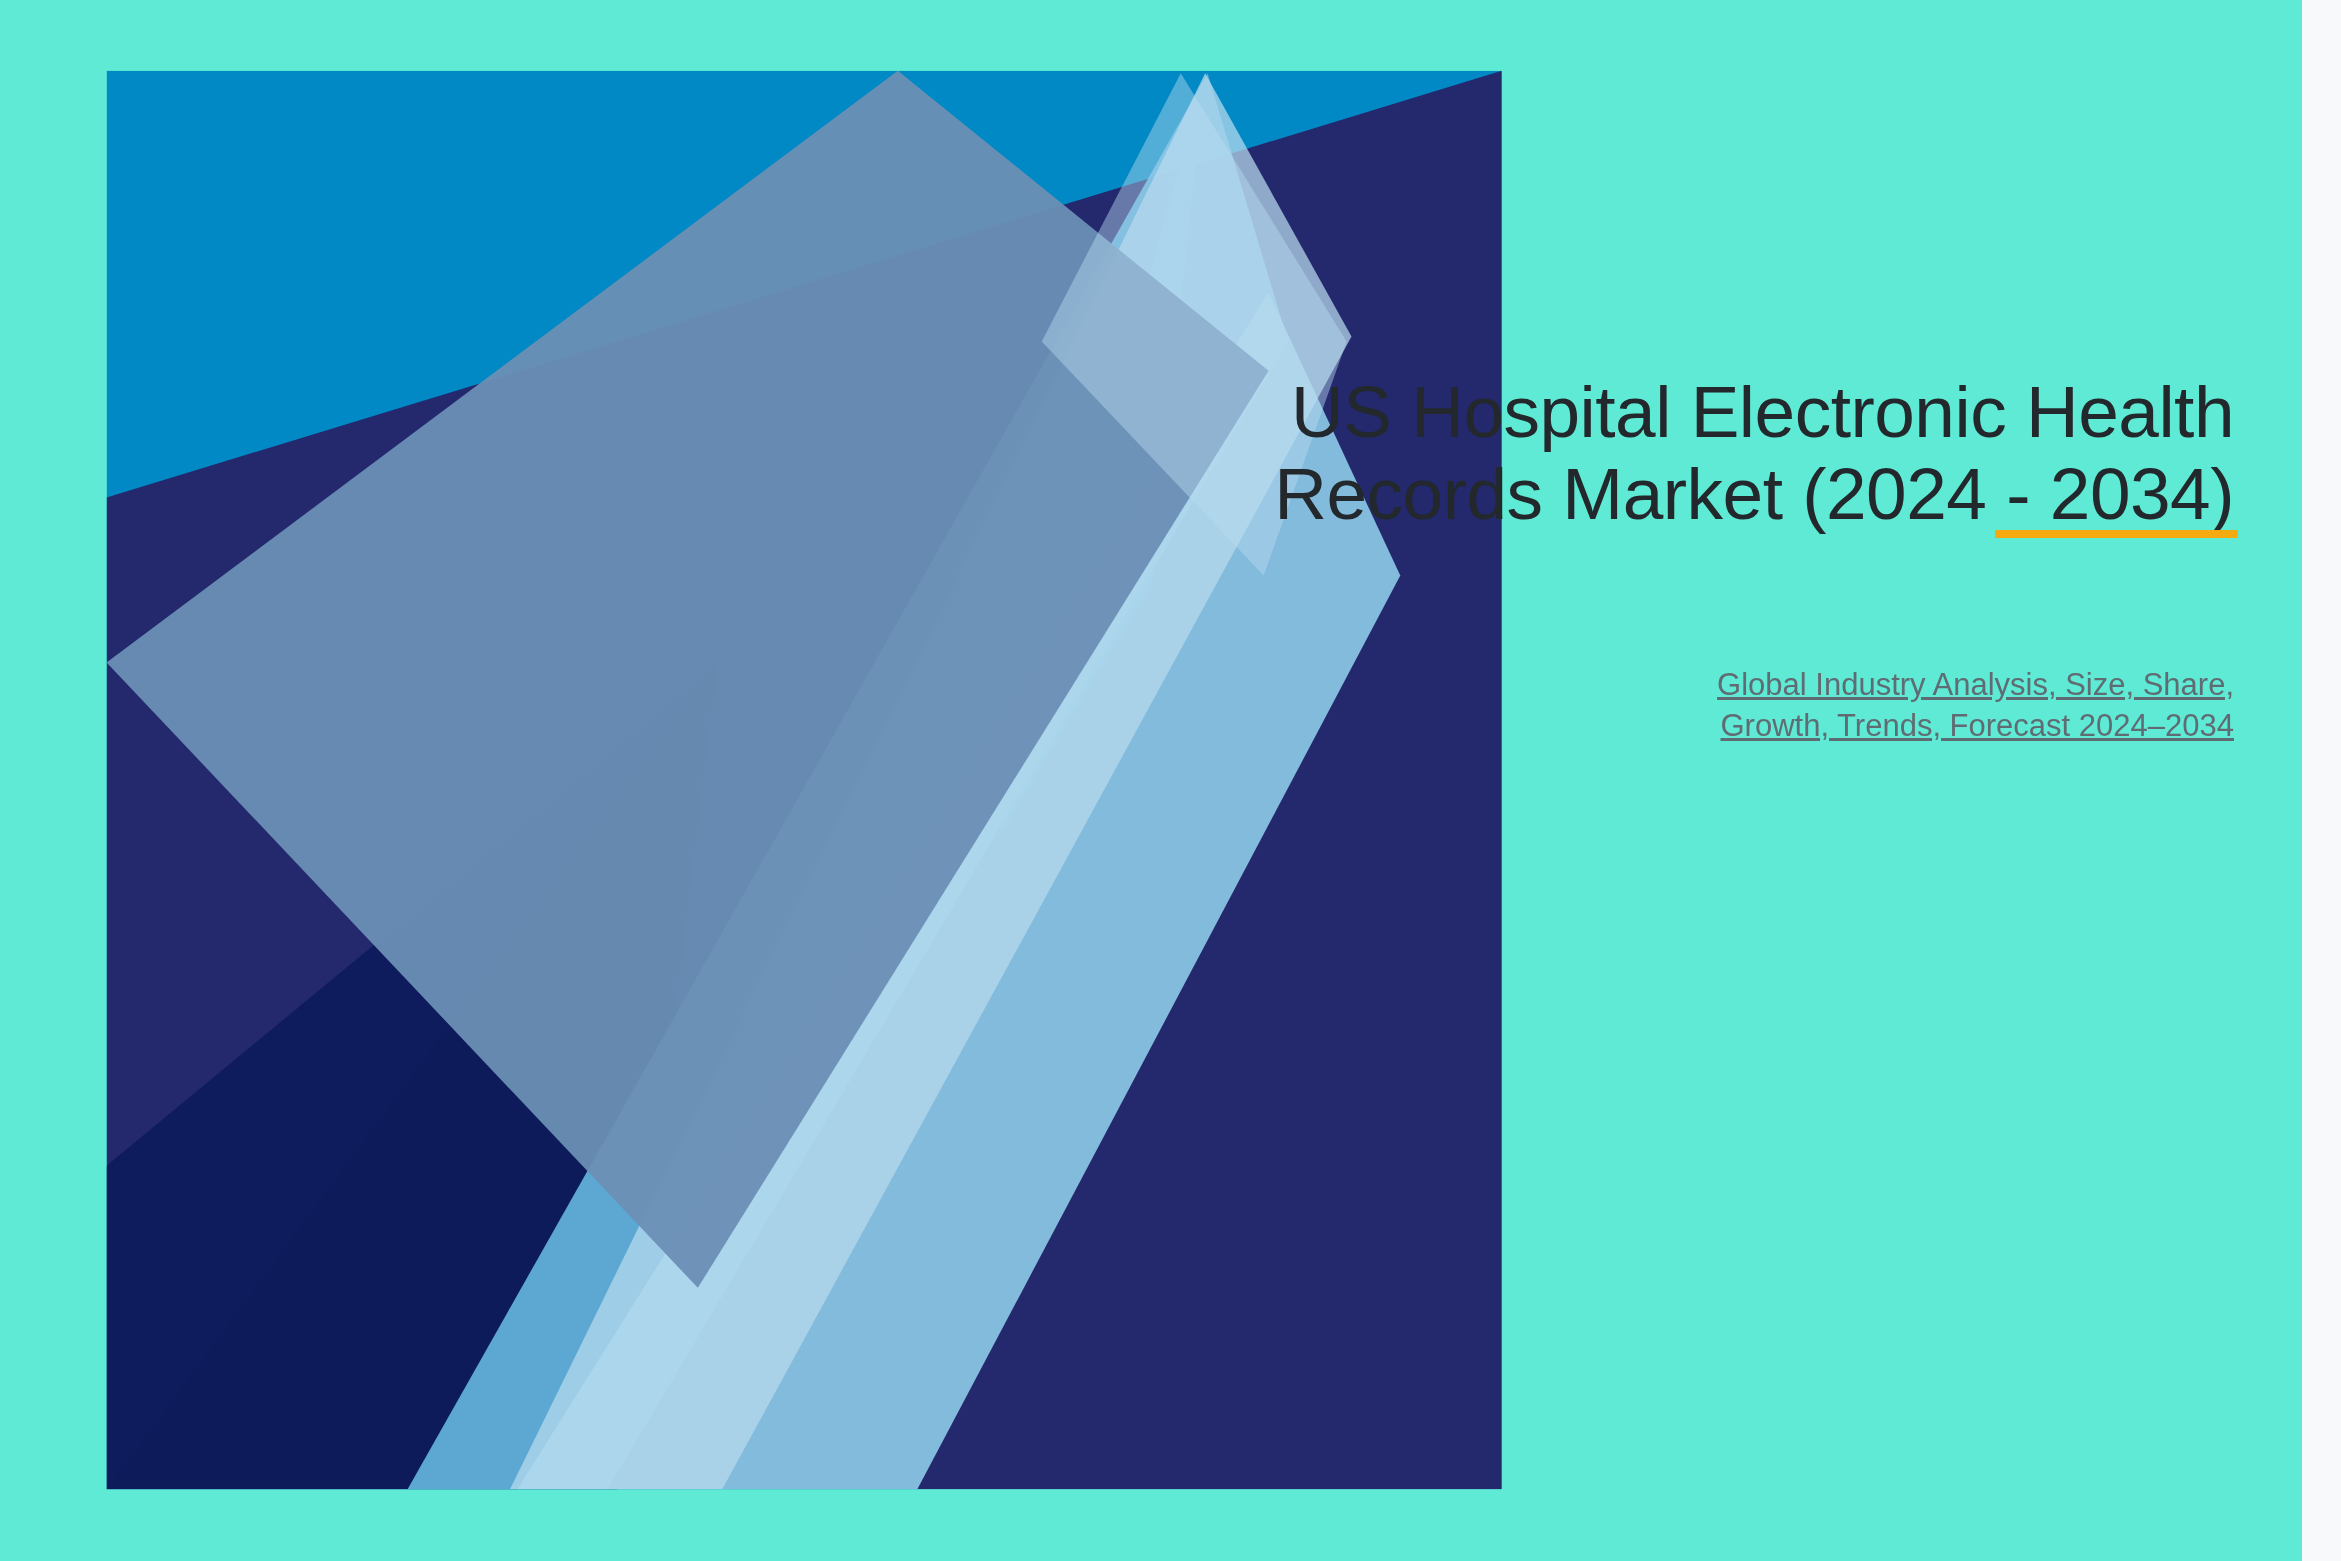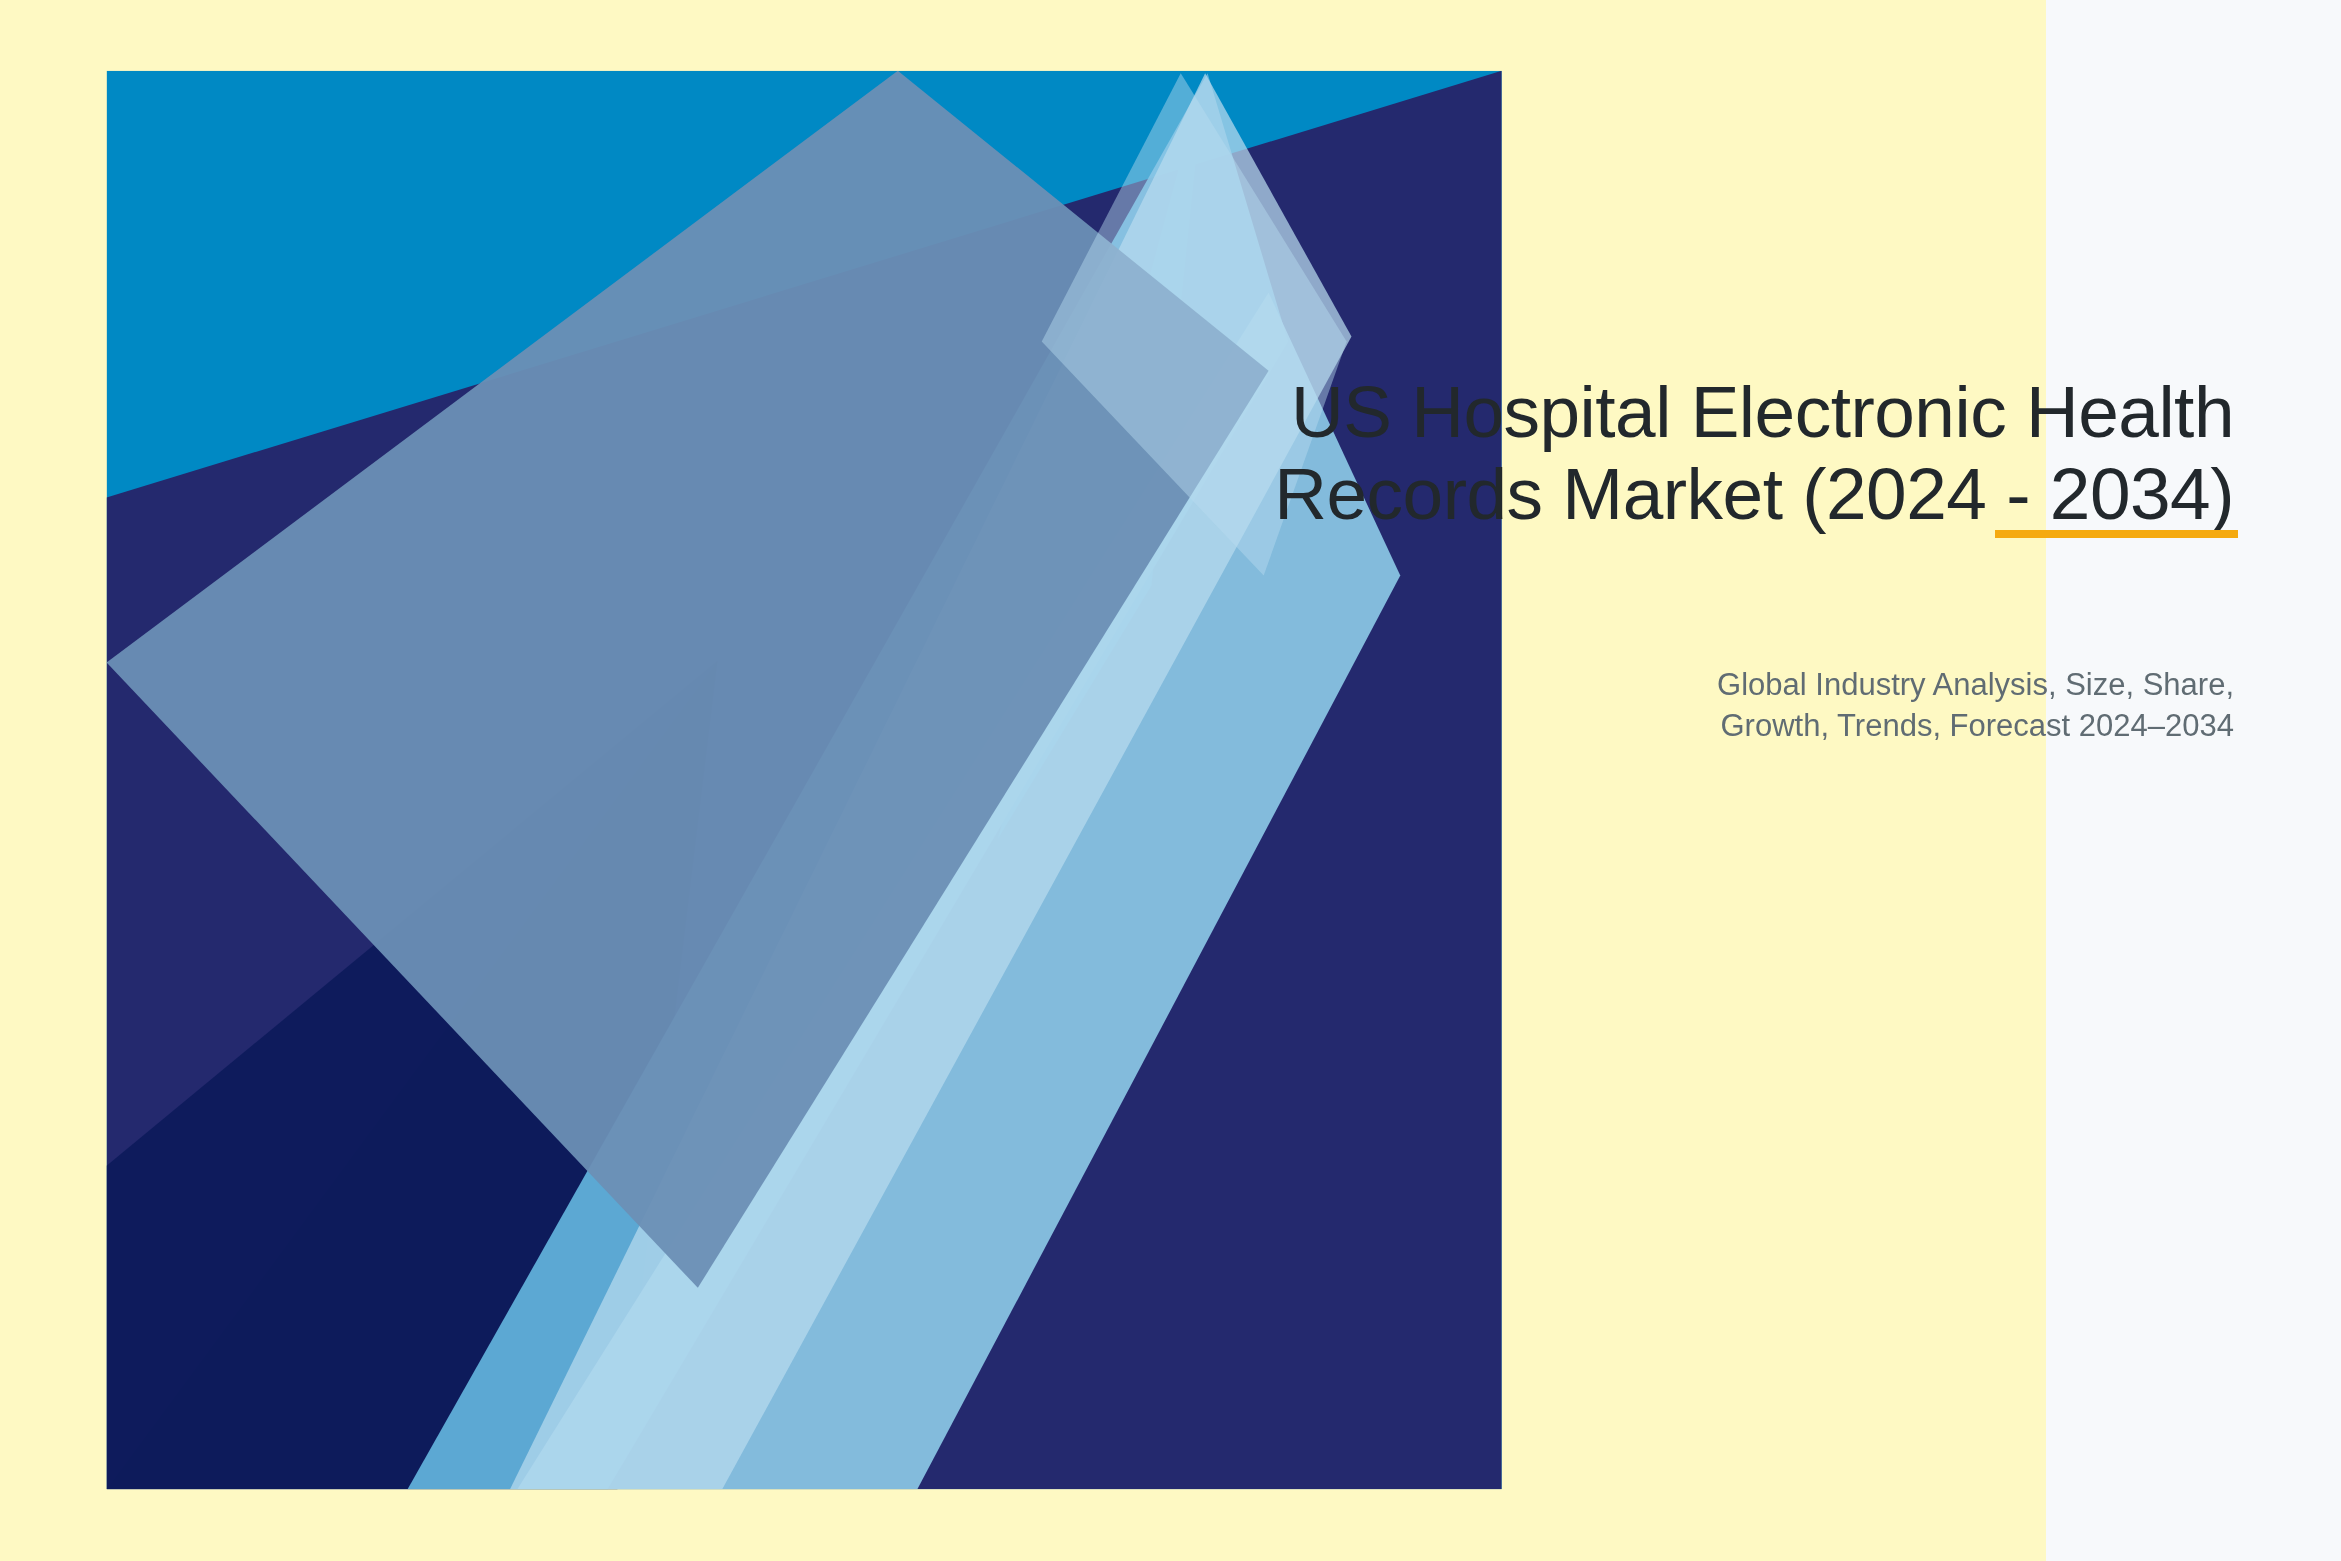--- a/index.html
+++ b/index.html
@@ -9,23 +9,23 @@
   body {
     width: 2342px;
     height: 1561px;
     background: #f7f9fb;
     font-family: "Liberation Sans", sans-serif;
     overflow: hidden;
   }
 
   #cover-slide {
     position: relative;
-    width: 2046px;
+    width: 2302px;
     height: 1561px;
-    background: #fef9c3;
+    background: #5eead4;
   }
 
   
   #artwork-panel {
     position: absolute;
     left: 0;
     top: 0;
     width: 2342px;
     height: 1561px;
   }
@@ -70,20 +70,21 @@
     top: 293px;
     width: 1112px;
     margin: 0;
     text-align: right;
     font-family: "Liberation Sans", sans-serif;
     font-weight: 400;
     font-size: 31px;
     line-height: 1.33;
     color: #606c73;
     white-space: pre-line;
+    text-decoration: underline;
   }
 </style>
 </head>
 <body>
 
 <div id="cover-slide">
 
   <div id="artwork-panel">
     <svg viewBox="0 0 4800 3200" xmlns="http://www.w3.org/2000/svg" aria-hidden="true">
       <defs>

